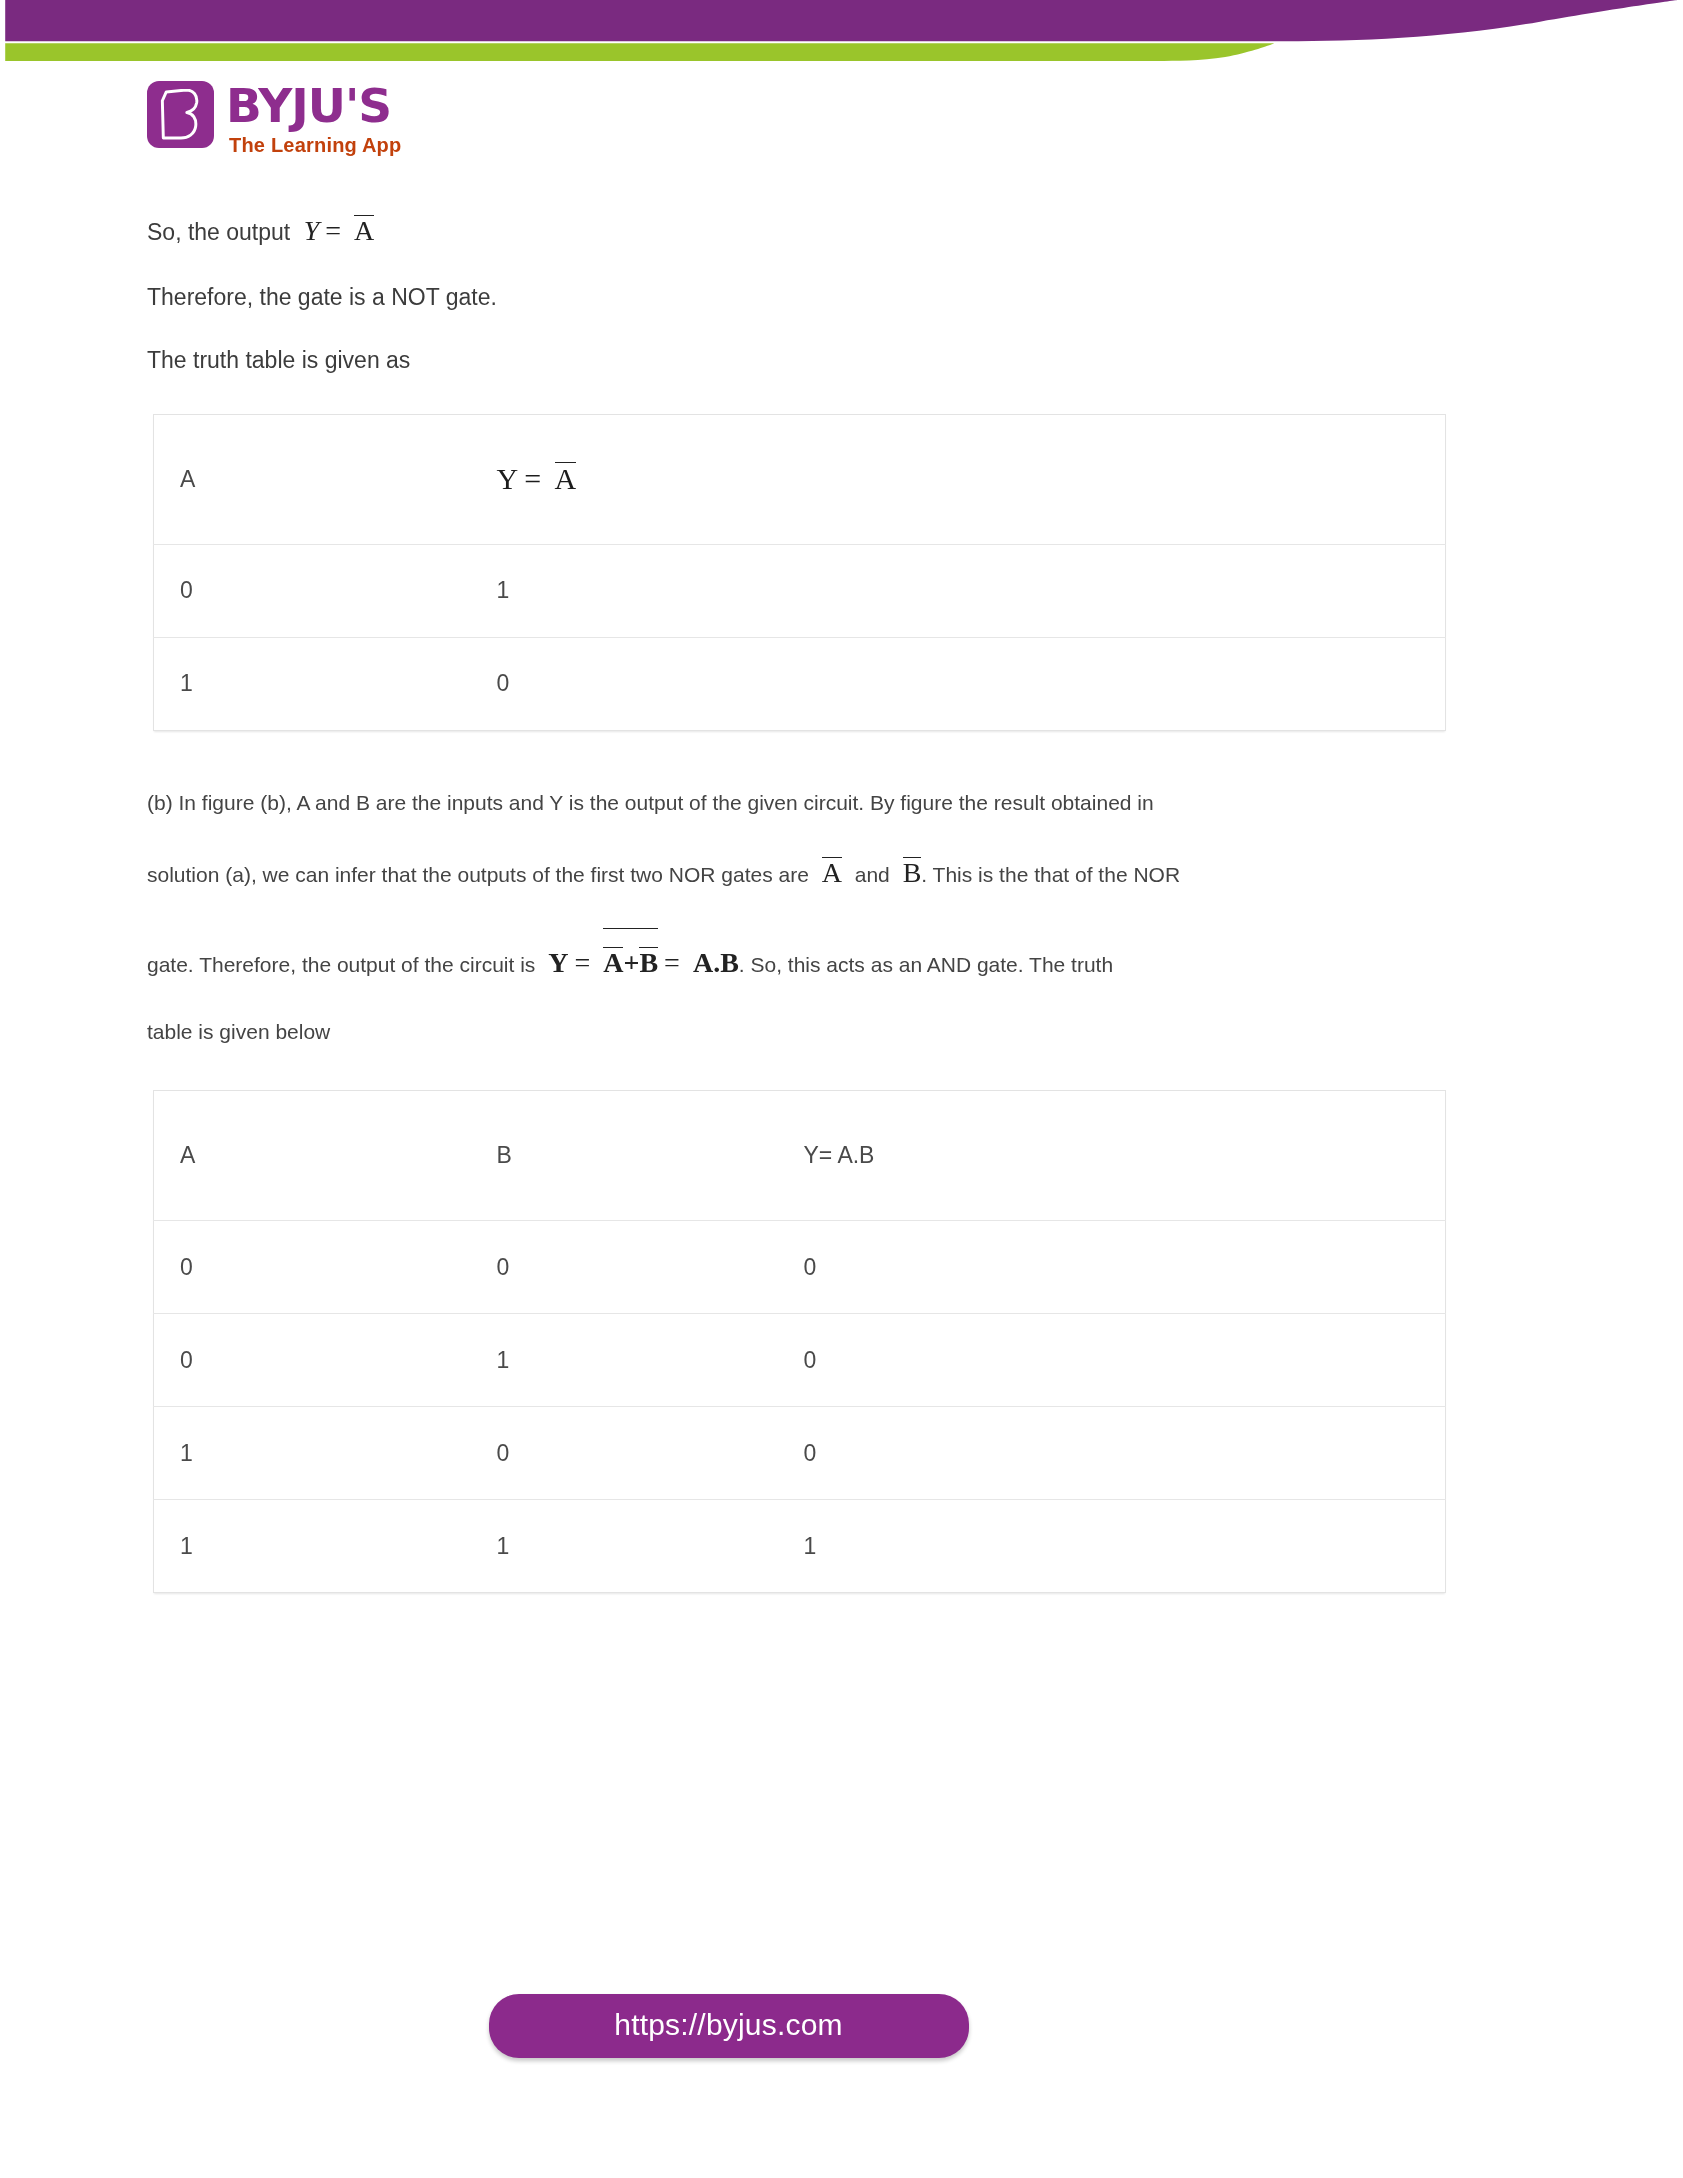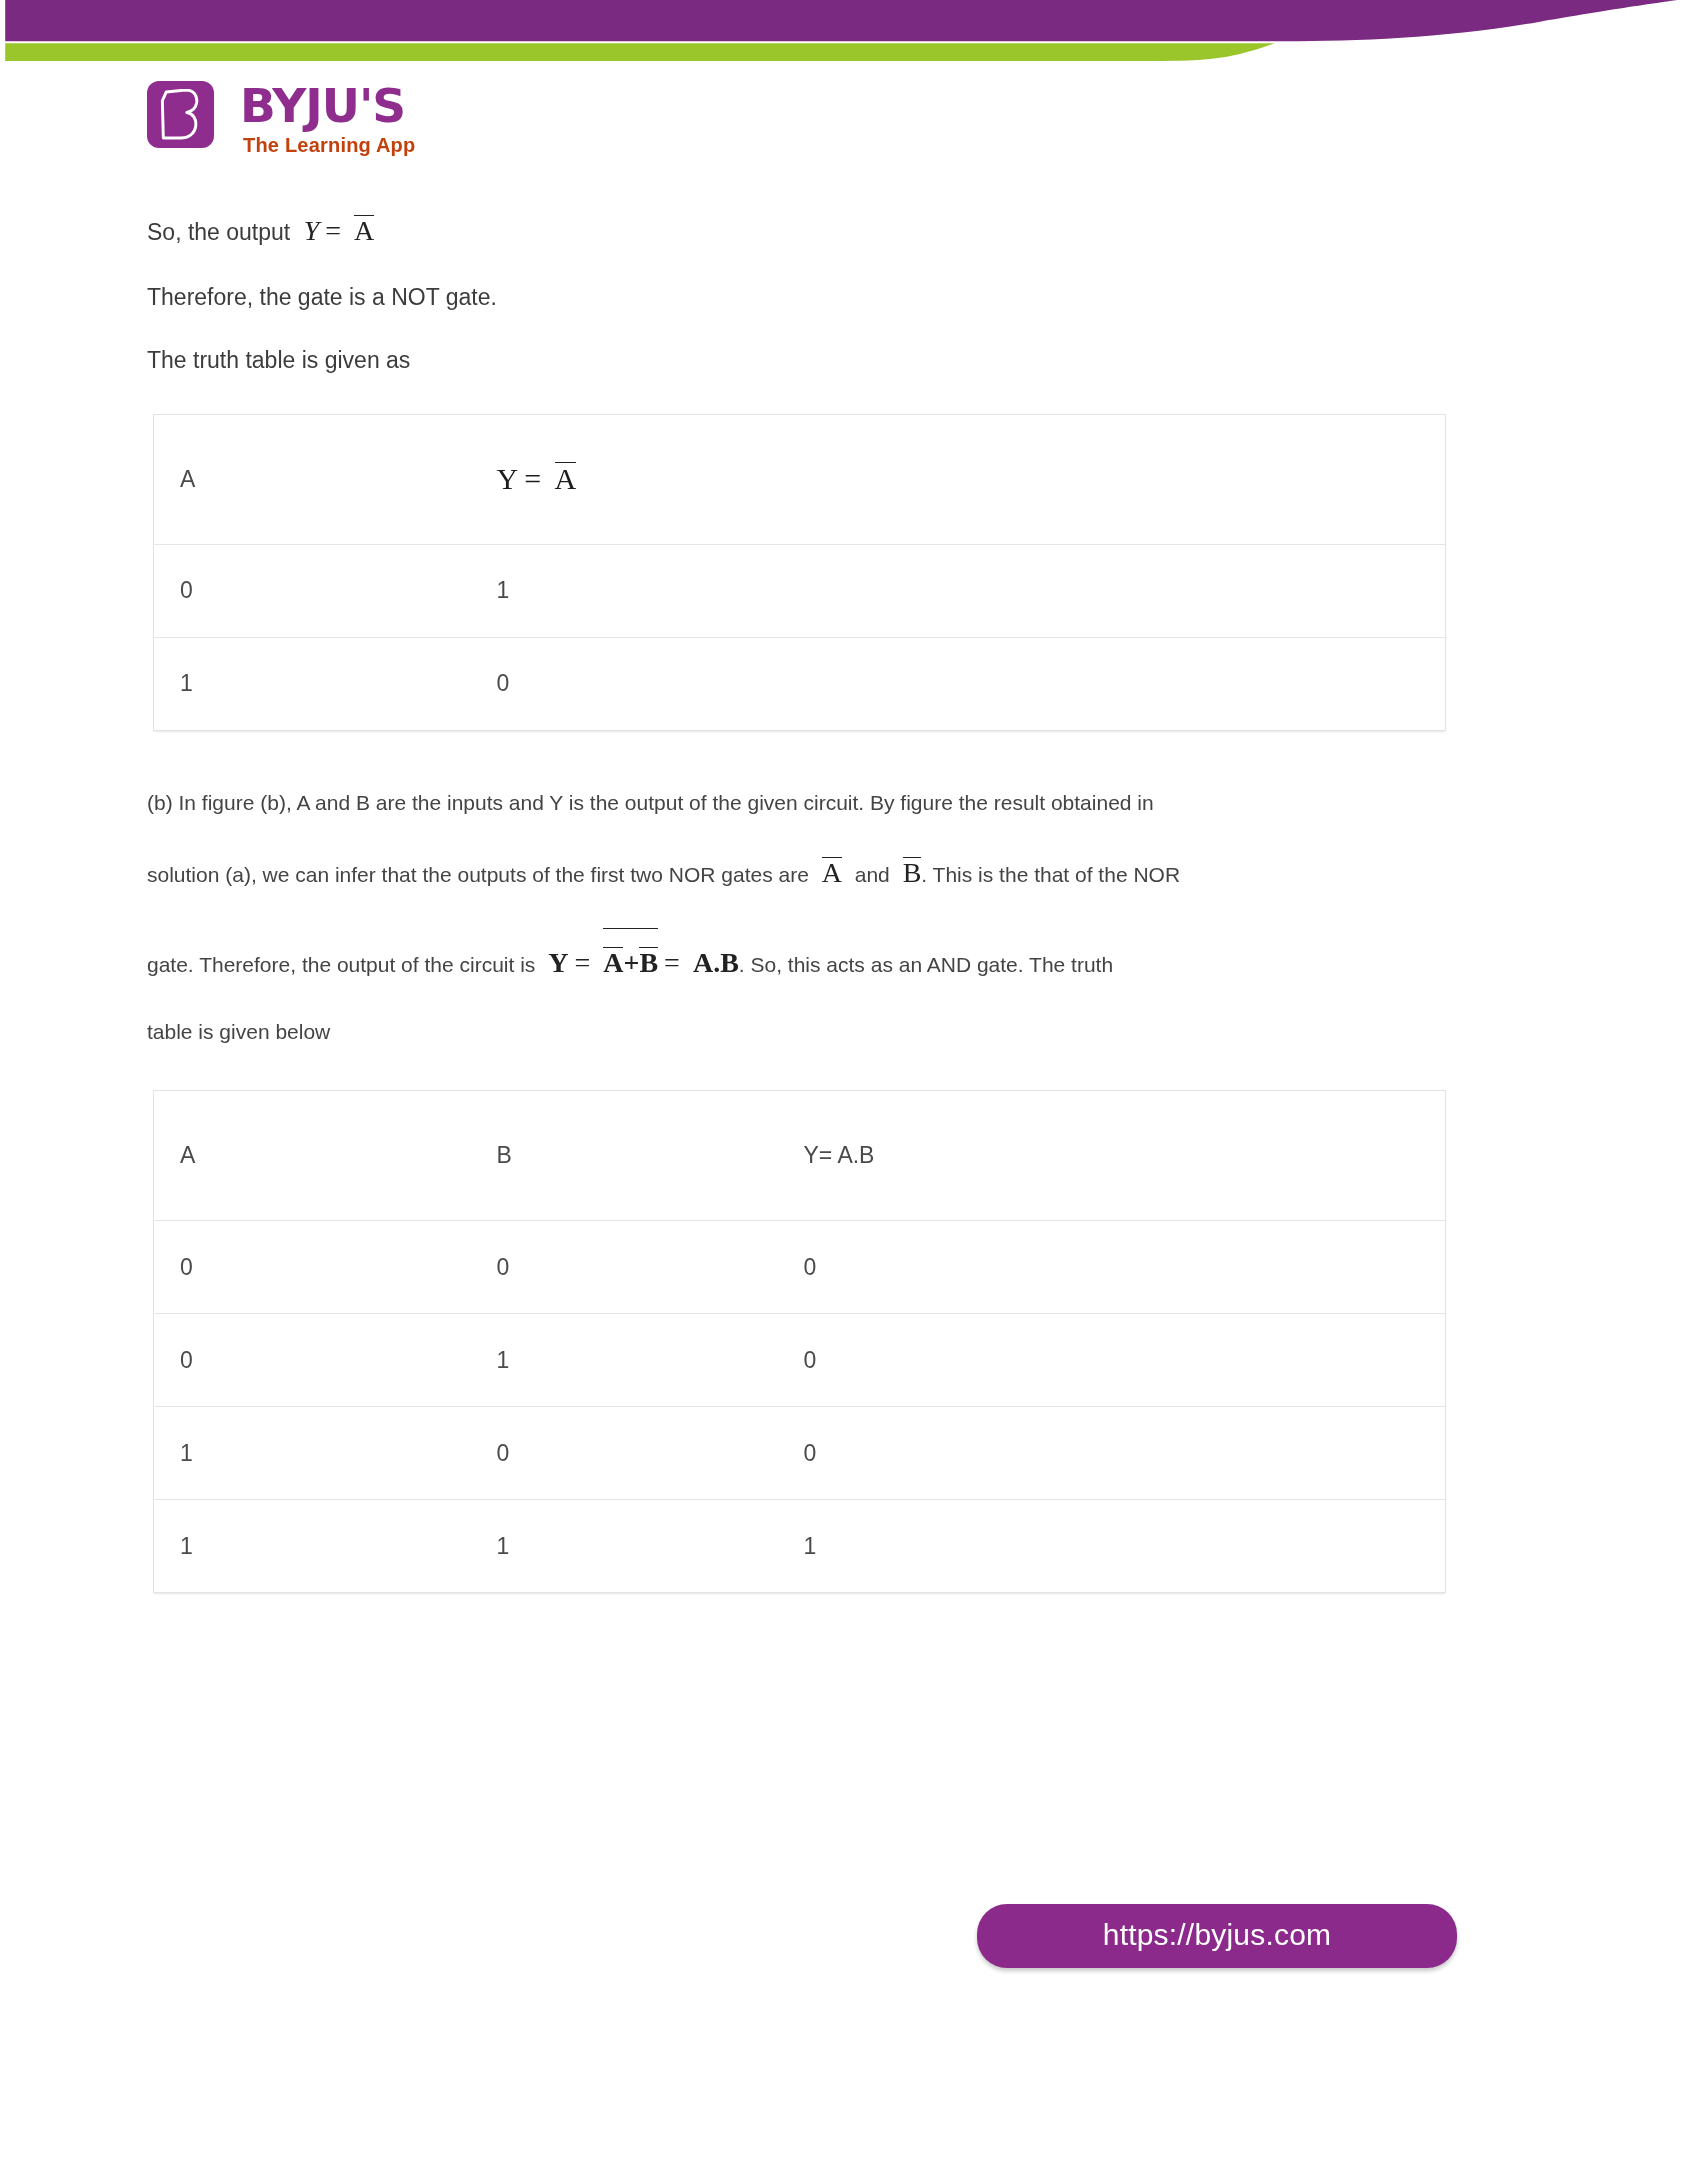--- a/index.html
+++ b/index.html
@@ -49,21 +49,21 @@
     background: #8e2d8e;
     position: relative;
     flex: 0 0 auto;
   }
   .logo-mark .b-glyph {
     position: absolute;
     left: 13px; top: 8px;
     width: 40px; height: 51px;
   }
   .logo-text {
-    margin-left: 26px;
+    margin-left: 12px;
     display: flex;
     flex-direction: column;
     line-height: 1;
   }
   .logo-word {
     font-family: "DejaVu Sans", sans-serif;
     font-weight: bold;
     font-size: 47px;
     letter-spacing: -1px;
     color: #8e2d8e;
@@ -173,24 +173,24 @@
 
   
   .tbl-wrap-1 { margin-top: 38px; }
   .after-tbl-1 { height: 59px; }
   .tbl-wrap-2 { margin-top: 44px; }
 
   
   .footer {
     position: absolute;
     left: 0;
-    top: 1904px;
+    top: 1994px;
     width: 1457px;
     display: flex;
-    justify-content: flex-end;
+    justify-content: center;
   }
   .url-pill {
     background: #8c2a8c;
     color: #ffffff;
     font-family: "Liberation Sans", sans-serif;
     font-size: 30px;
     border-radius: 30px;
     padding: 14px 0 16px 0;
     width: 480px;
     text-align: center;

